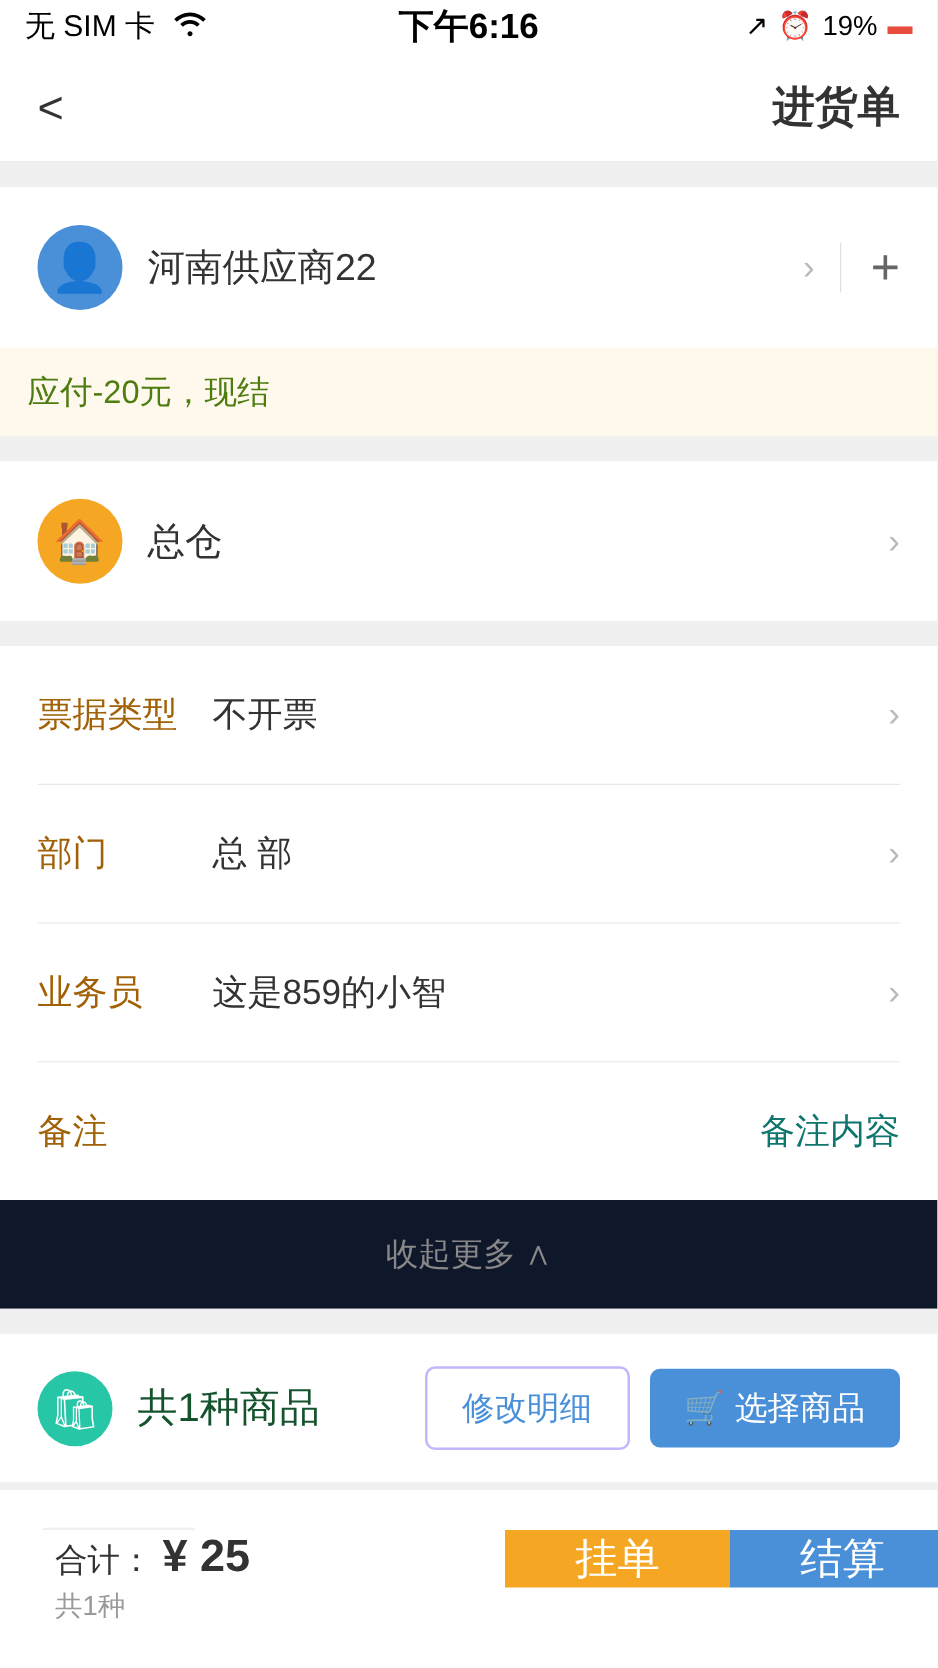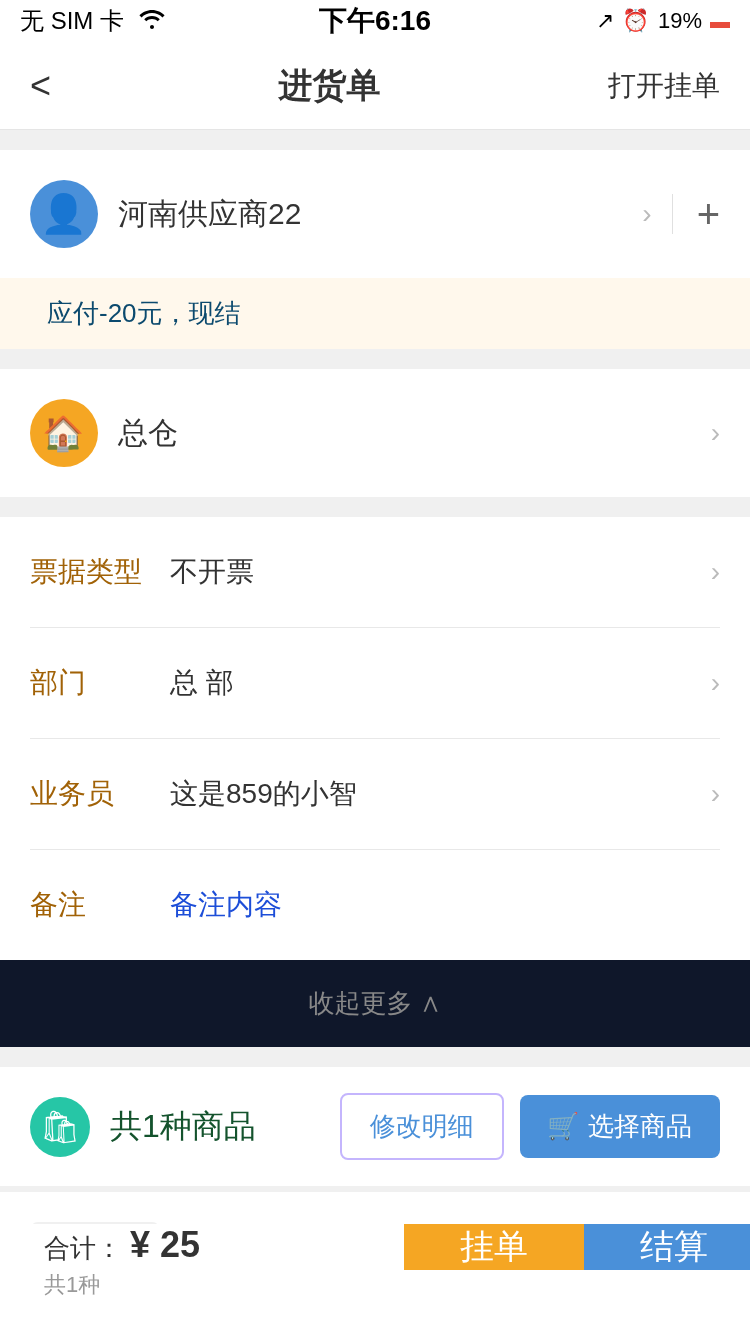--- a/index.html
+++ b/index.html
@@ -104,23 +104,23 @@
       margin-right: 24px;
     }
     .supplier-add {
       font-size: 40px;
       color: #666;
     }
 
     
     .notice-bar {
       background: #fff8ec;
-      padding: 18px 47px;
+      padding: 18px 22px;
       font-size: 26px;
-      color: #0c4a6e;
+      color: #4d7c0f;
     }
 
     
     .warehouse-row {
       display: flex;
       align-items: center;
       padding: 30px 30px;
       background: #fff;
     }
     .warehouse-icon-wrap {
@@ -157,21 +157,22 @@
       font-size: 28px;
       color: #a16207;
       flex-shrink: 0;
     }
     .form-value {
       flex: 1;
       font-size: 28px;
       color: #333;
     }
     .form-placeholder {
-      color: #1d4ed8;
+      color: #0f766e;
+      text-align: right;
     }
 
     
     .collapse-bar {
       background: #0f172a;
       text-align: center;
       padding: 26px 0;
       font-size: 26px;
       color: #888;
     }
@@ -330,21 +331,20 @@
     <span>↗</span>
     <span>⏰</span>
     <span>19%</span>
     <span style="color:#e74c3c; font-size:20px;">▬</span>
   </div>
 </div>
 
 <div class="nav-bar card">
   <span class="nav-back">&lt;</span>
   <span class="nav-title">进货单</span>
-  <span class="nav-right">打开挂单</span>
 </div>
 
 <div class="sep-gray"></div>
 
 <div class="card">
   <div class="supplier-row">
     <div class="supplier-avatar">
       <span style="font-size:38px; color:#fff;">👤</span>
     </div>
     <span class="supplier-name">河南供应商22</span>

